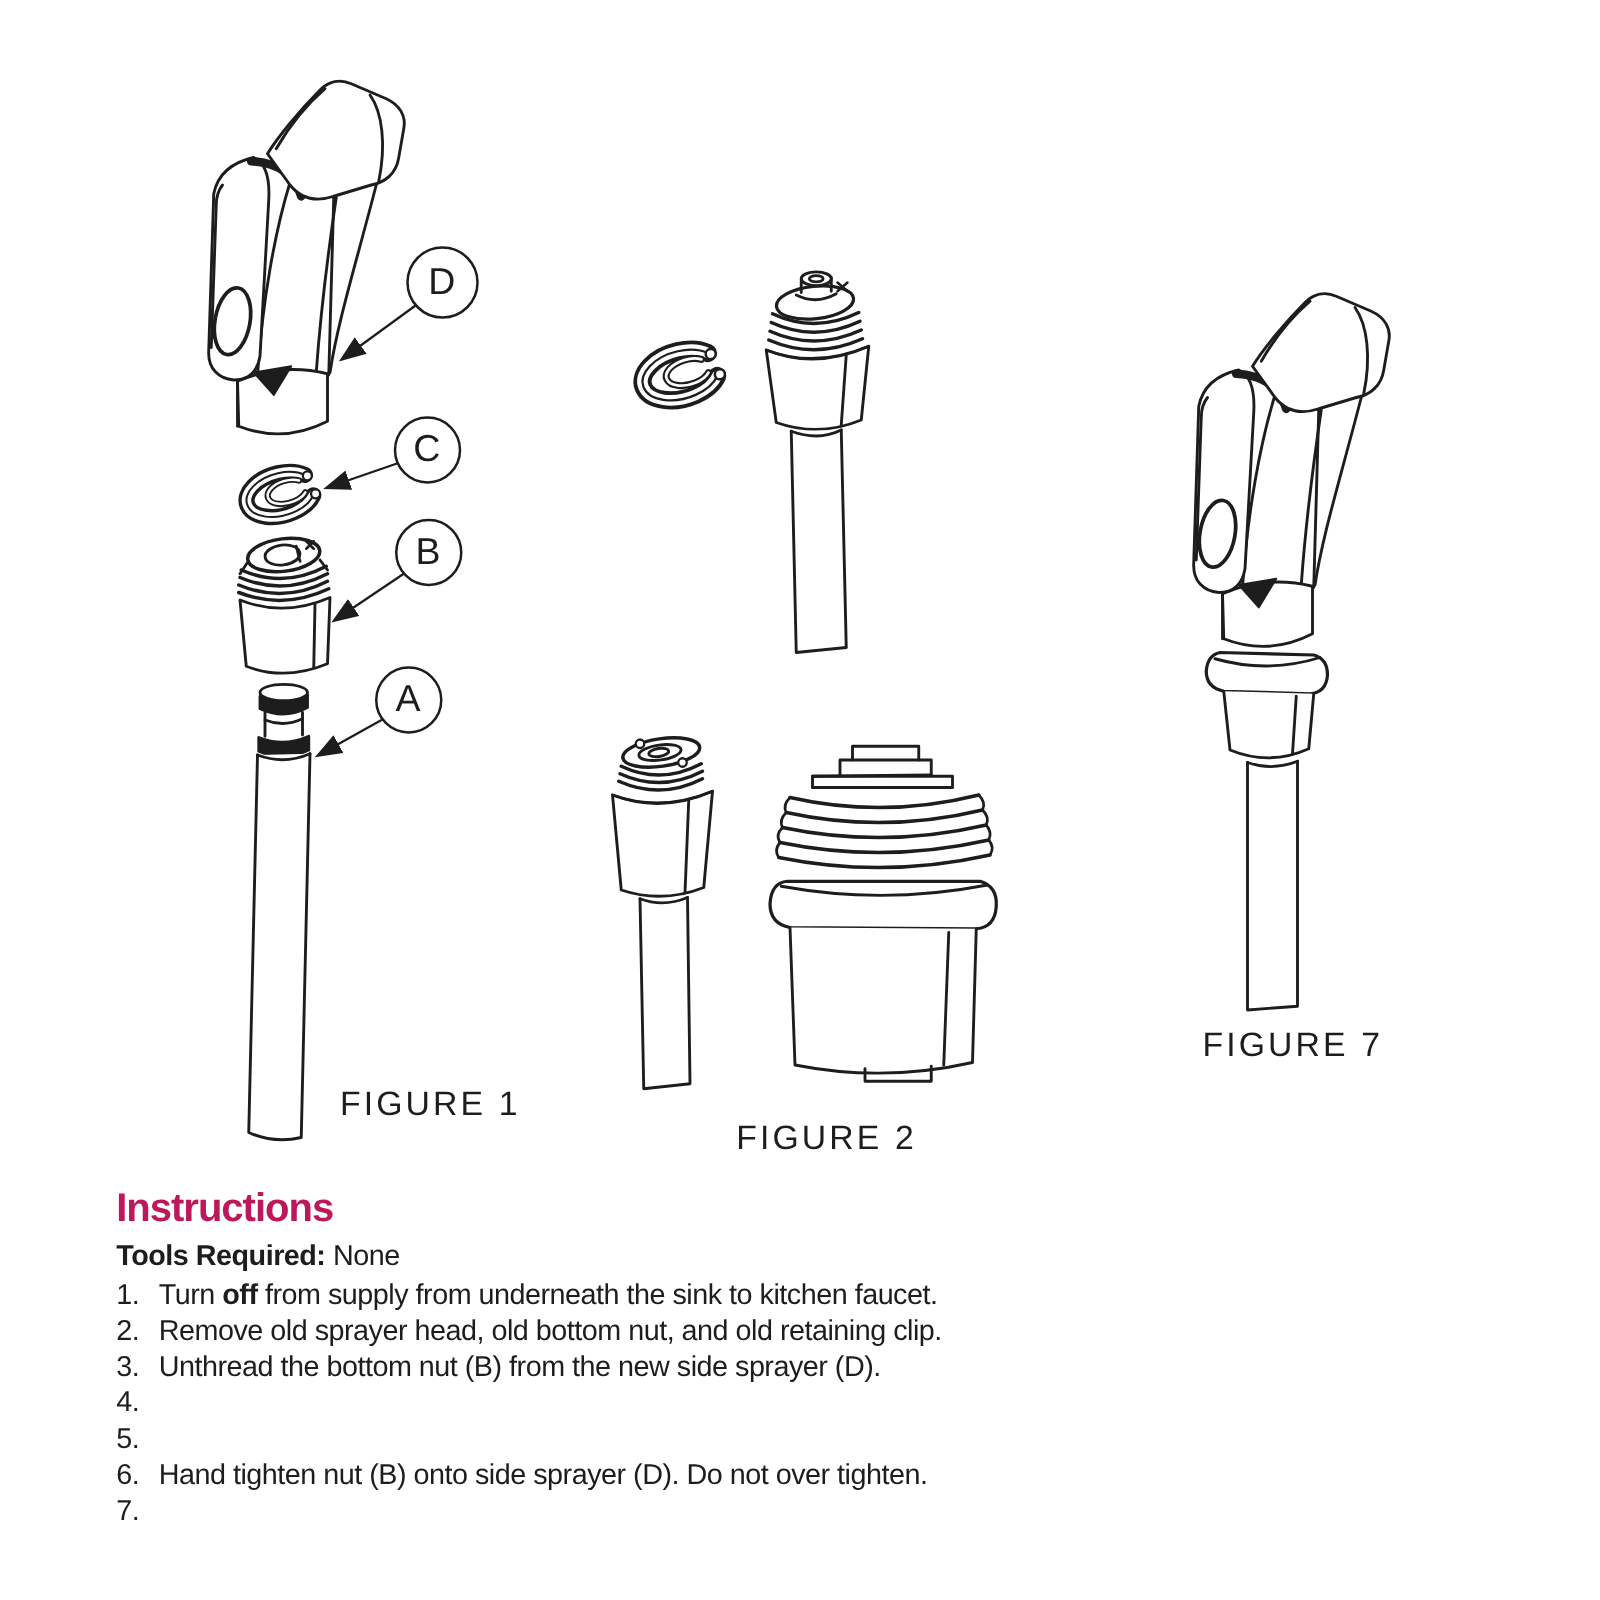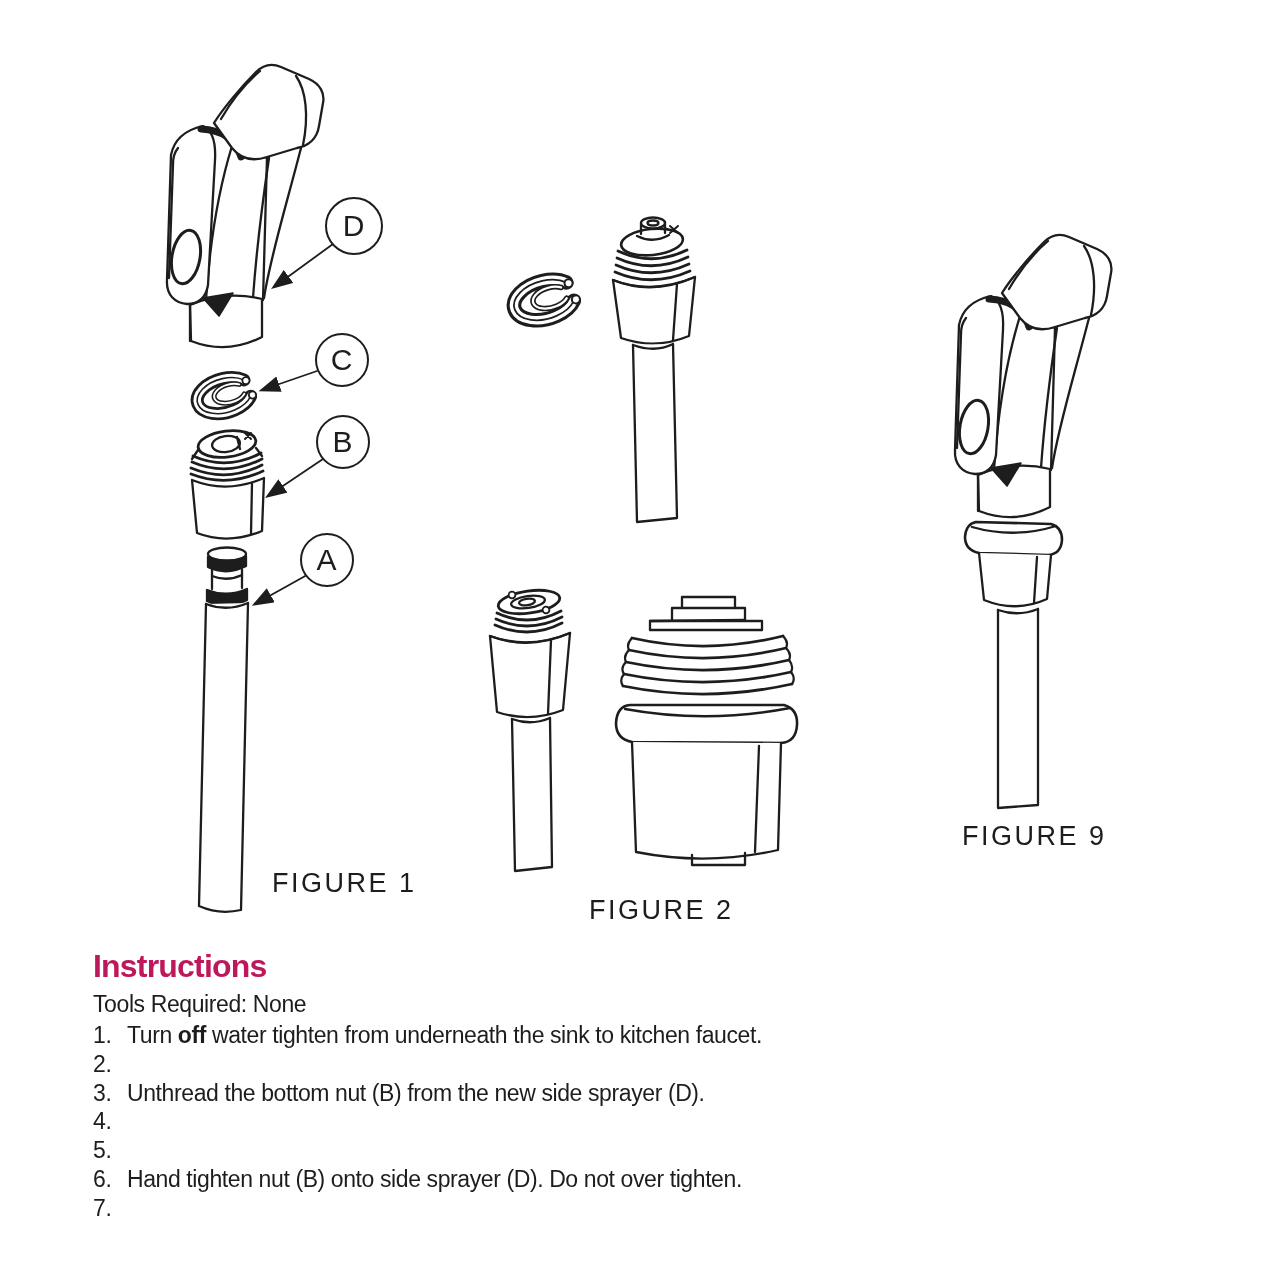--- a/index.html
+++ b/index.html
@@ -7,21 +7,21 @@
        font-family:"Liberation Sans", sans-serif;color:#1d1d1d;}
   .sheet{position:absolute;inset:0;}
   svg.art{position:absolute;left:0;top:0;}
   .callout{position:absolute;border:2.5px solid #1d1d1d;border-radius:50%;
            display:flex;align-items:center;justify-content:center;background:#fff;
            font-size:30px;letter-spacing:1px;color:#1d1d1d;}
   .figcap{position:absolute;font-size:27px;letter-spacing:2.5px;color:#1d1d1d;white-space:nowrap;}
   .instructions{position:absolute;left:93px;top:948px;width:760px;letter-spacing:-0.4px;}
   .instructions h1{margin:0;font-size:32px;line-height:36px;font-weight:700;letter-spacing:-0.8px;color:#be185d;}
   .tools{margin-top:6px;font-size:23px;line-height:29px;}
-  .tools .lbl{font-weight:400;text-align:center;}
+  .tools .lbl{font-weight:700;text-align:center;}
   ol.steps{list-style:none;margin:2px 0 0 0;padding:0;}
   ol.steps li{display:flex;font-size:23px;line-height:28.8px;}
   .step-num{width:34px;flex:0 0 34px;}
   .step-text b{font-weight:700;}
 </style>
 </head>
 <body>
 
 <div class="sheet">
 
@@ -184,35 +184,36 @@
   </div>
   <div class="callout" style="left:316px;top:415px;width:50px;height:50px;">
     <span>B</span>
   </div>
   <div class="callout" style="left:300px;top:533px;width:50px;height:50px;">
     <span>A</span>
   </div>
 
   <div class="figcap" style="left:272px;top:868px;">FIGURE 1</div>
   <div class="figcap" style="left:589px;top:895px;">FIGURE 2</div>
-  <div class="figcap" style="left:962px;top:821px;">FIGURE 9</div>
+  <div class="figcap" style="left:962px;top:821px;">FIGURE 7</div>
 
   <div class="instructions">
     <h1>Instructions</h1>
     <div class="tools">
       <span class="lbl">Tools Required:</span>
       <span>None</span>
     </div>
     <ol class="steps">
         <li>
           <span class="step-num">1.</span>
-          <span class="step-text"><span>Turn </span><b>off</b><span> water tighten from underneath the sink to kitchen faucet.</span></span>
+          <span class="step-text"><span>Turn </span><b>off</b><span> from supply from underneath the sink to kitchen faucet.</span></span>
         </li>
         <li>
           <span class="step-num">2.</span>
+          <span class="step-text"><span>Remove old sprayer head, old bottom nut, and old retaining clip.</span></span>
         </li>
         <li>
           <span class="step-num">3.</span>
           <span class="step-text"><span>Unthread the bottom nut (B) from the new side sprayer (D).</span></span>
         </li>
         <li>
           <span class="step-num">4.</span>
         </li>
         <li>
           <span class="step-num">5.</span>

